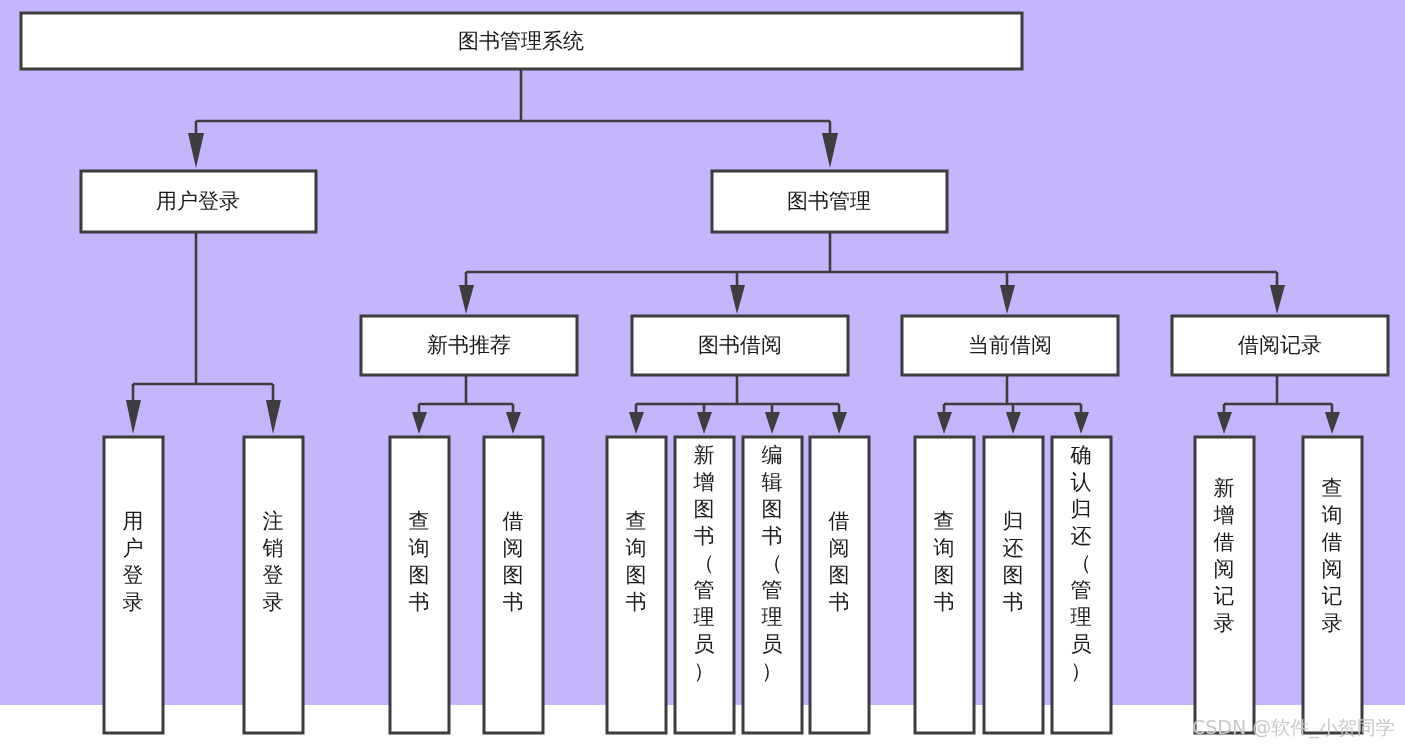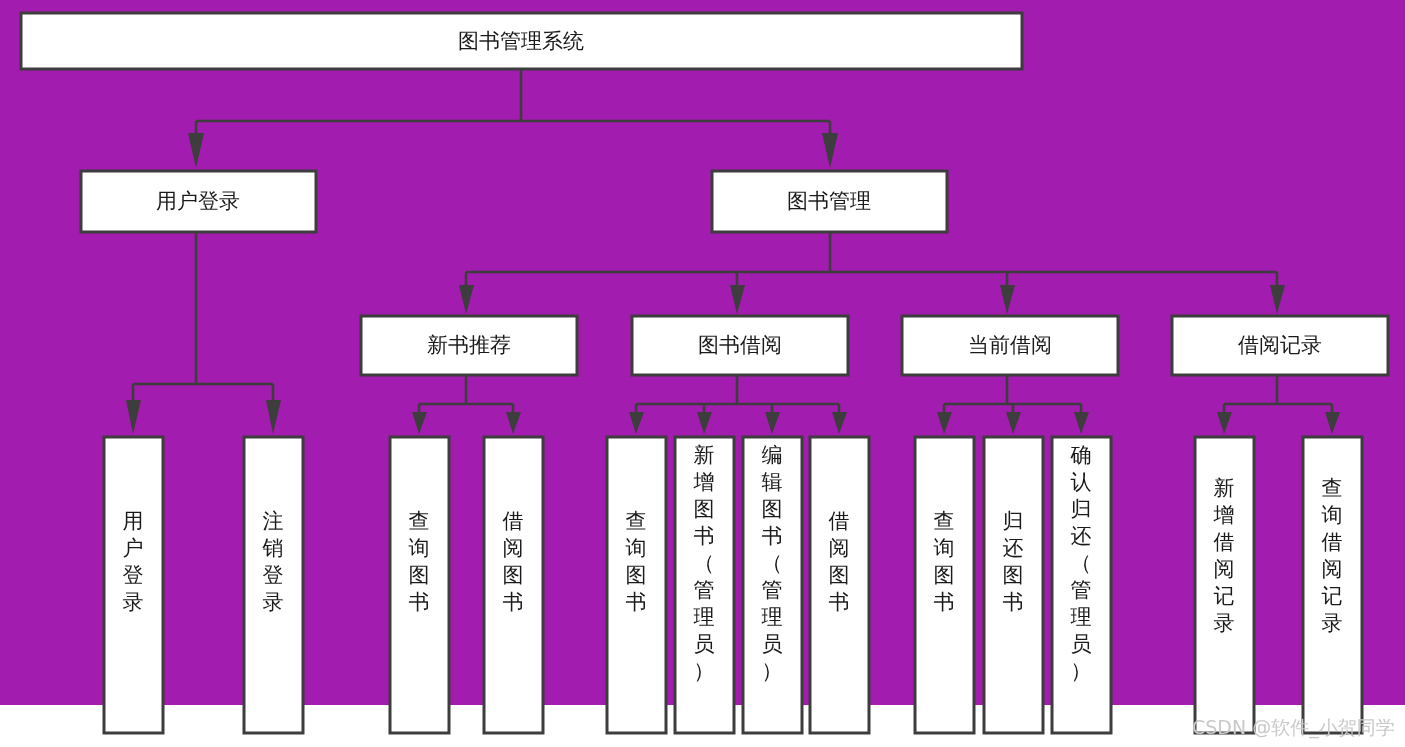--- a/index.html
+++ b/index.html
@@ -11,21 +11,21 @@
   body {
     width: 1405px;
     height: 747px;
     overflow: hidden;
     font-family: "DejaVu Sans", "Liberation Sans", sans-serif;
   }
   #diagram-root {
     position: relative;
     width: 1405px;
     height: 705px;
-    background: #a21caf;
+    background: #c4b5fd;
   }
   svg.flow-canvas {
     position: absolute;
     top: 0;
     left: 0;
     width: 1405px;
     height: 747px;
     display: block;
   }
   .node-box {

